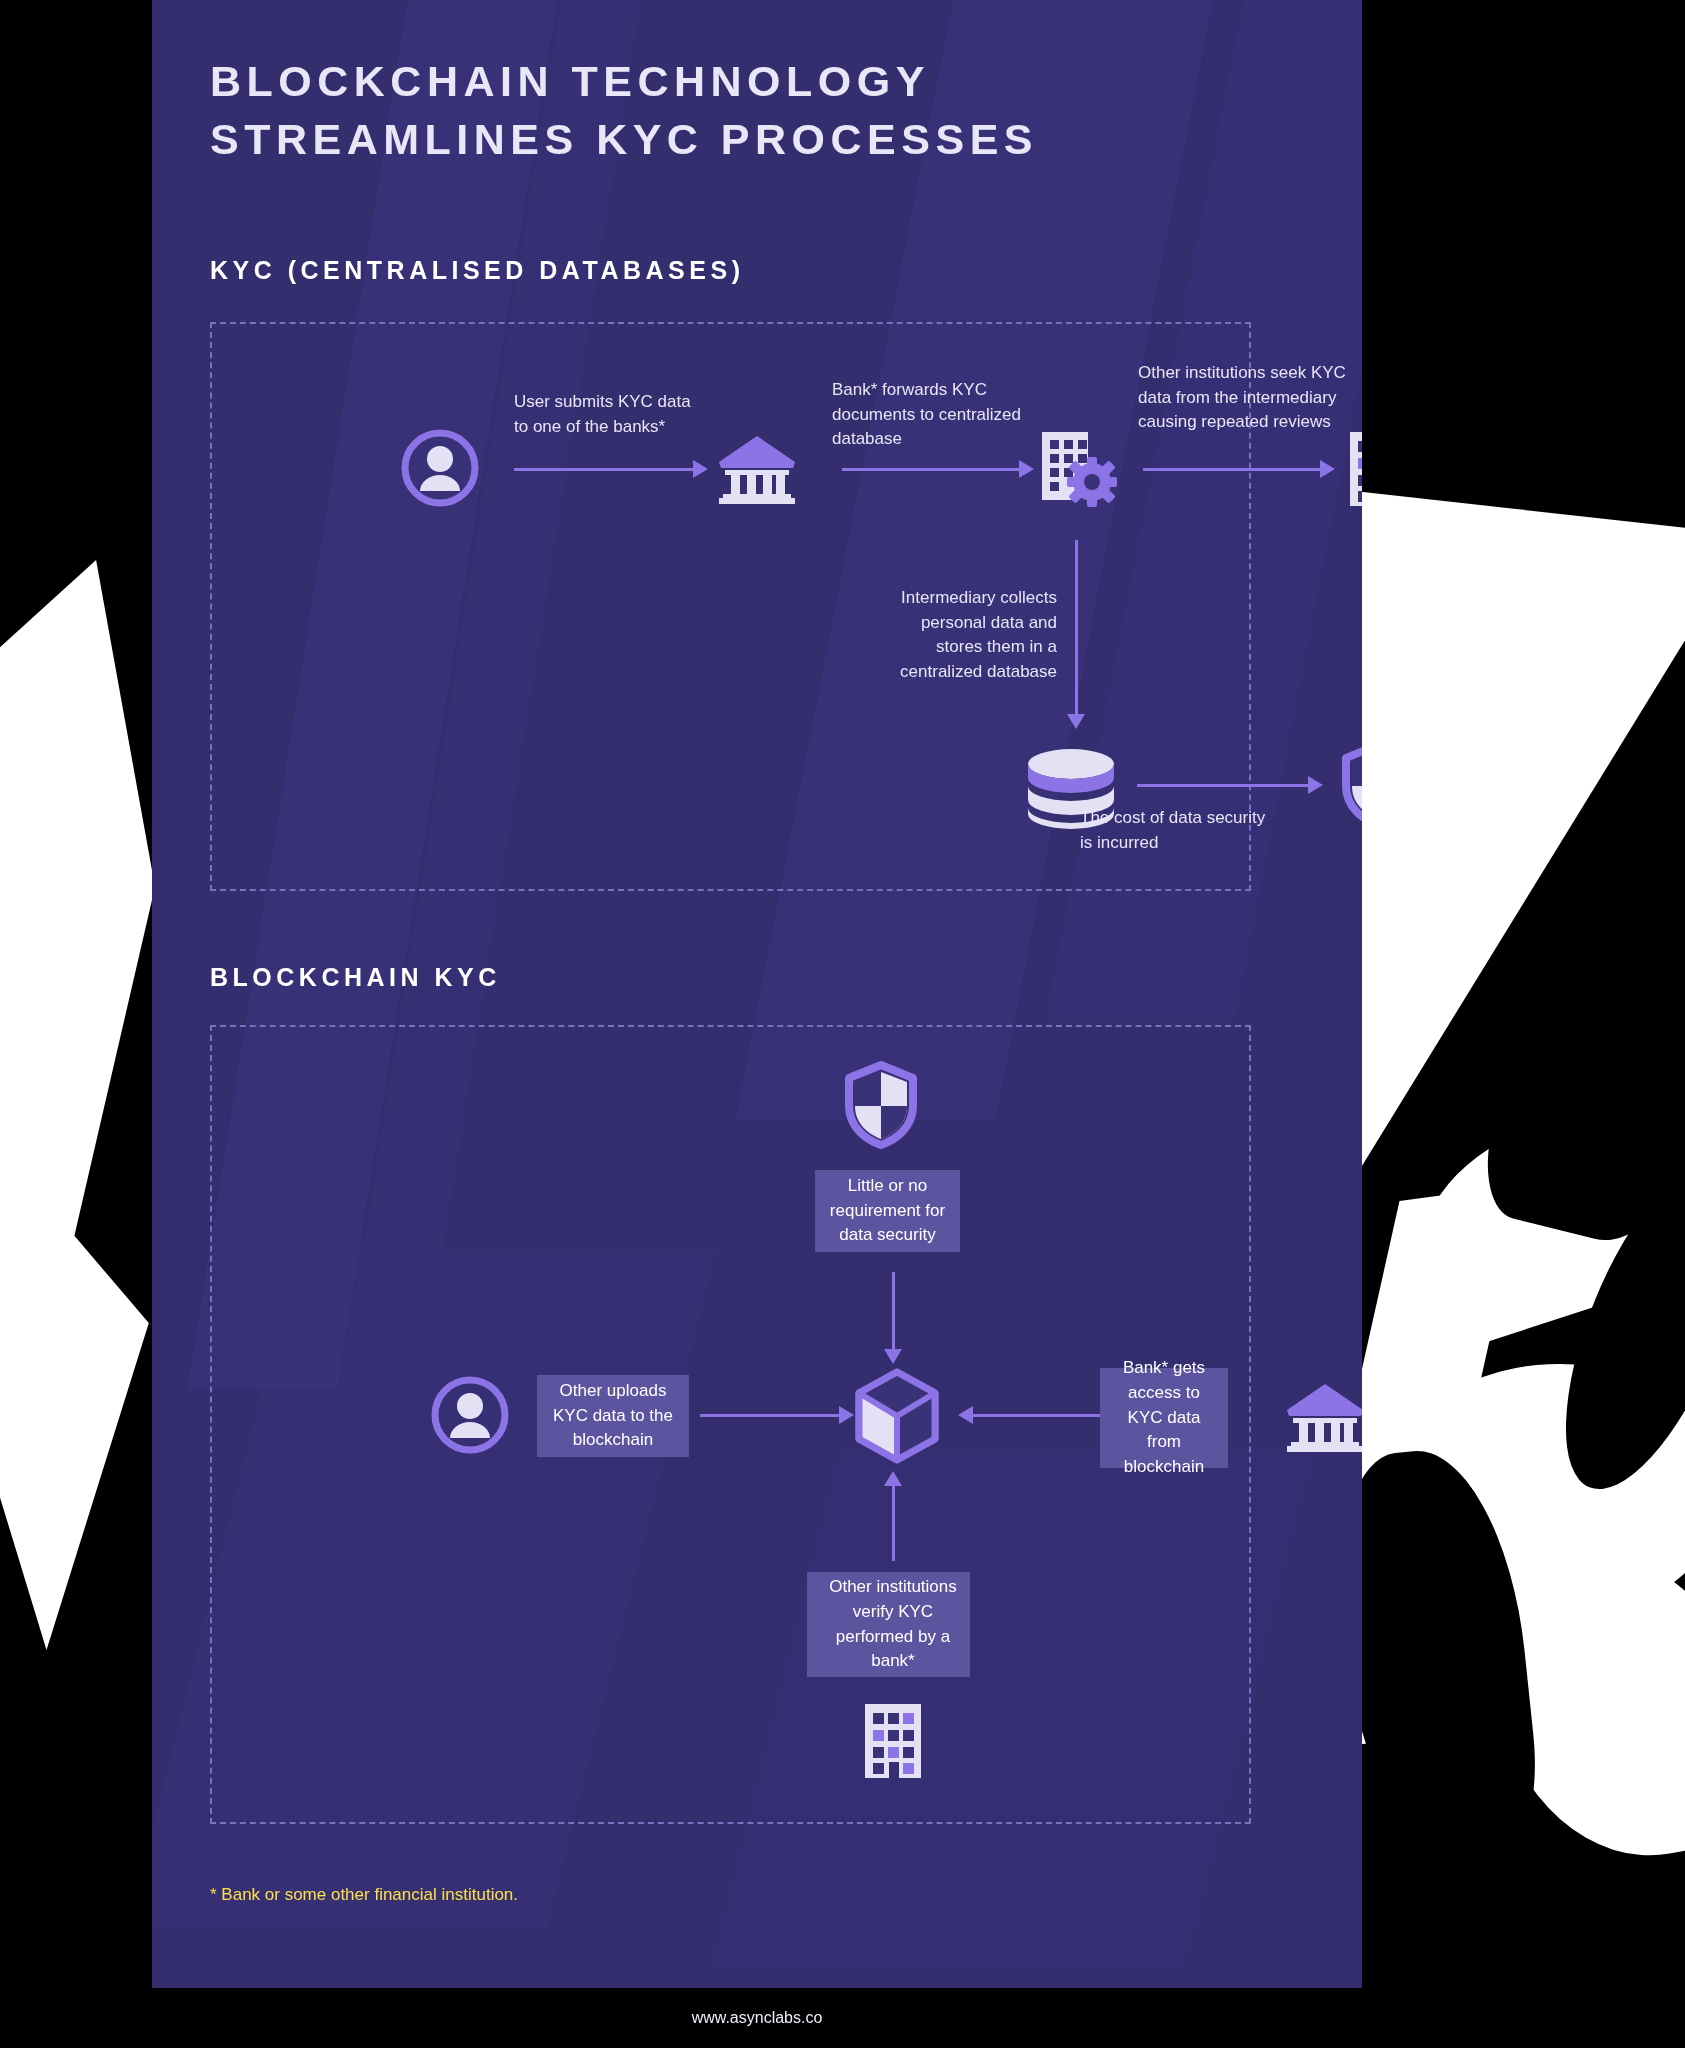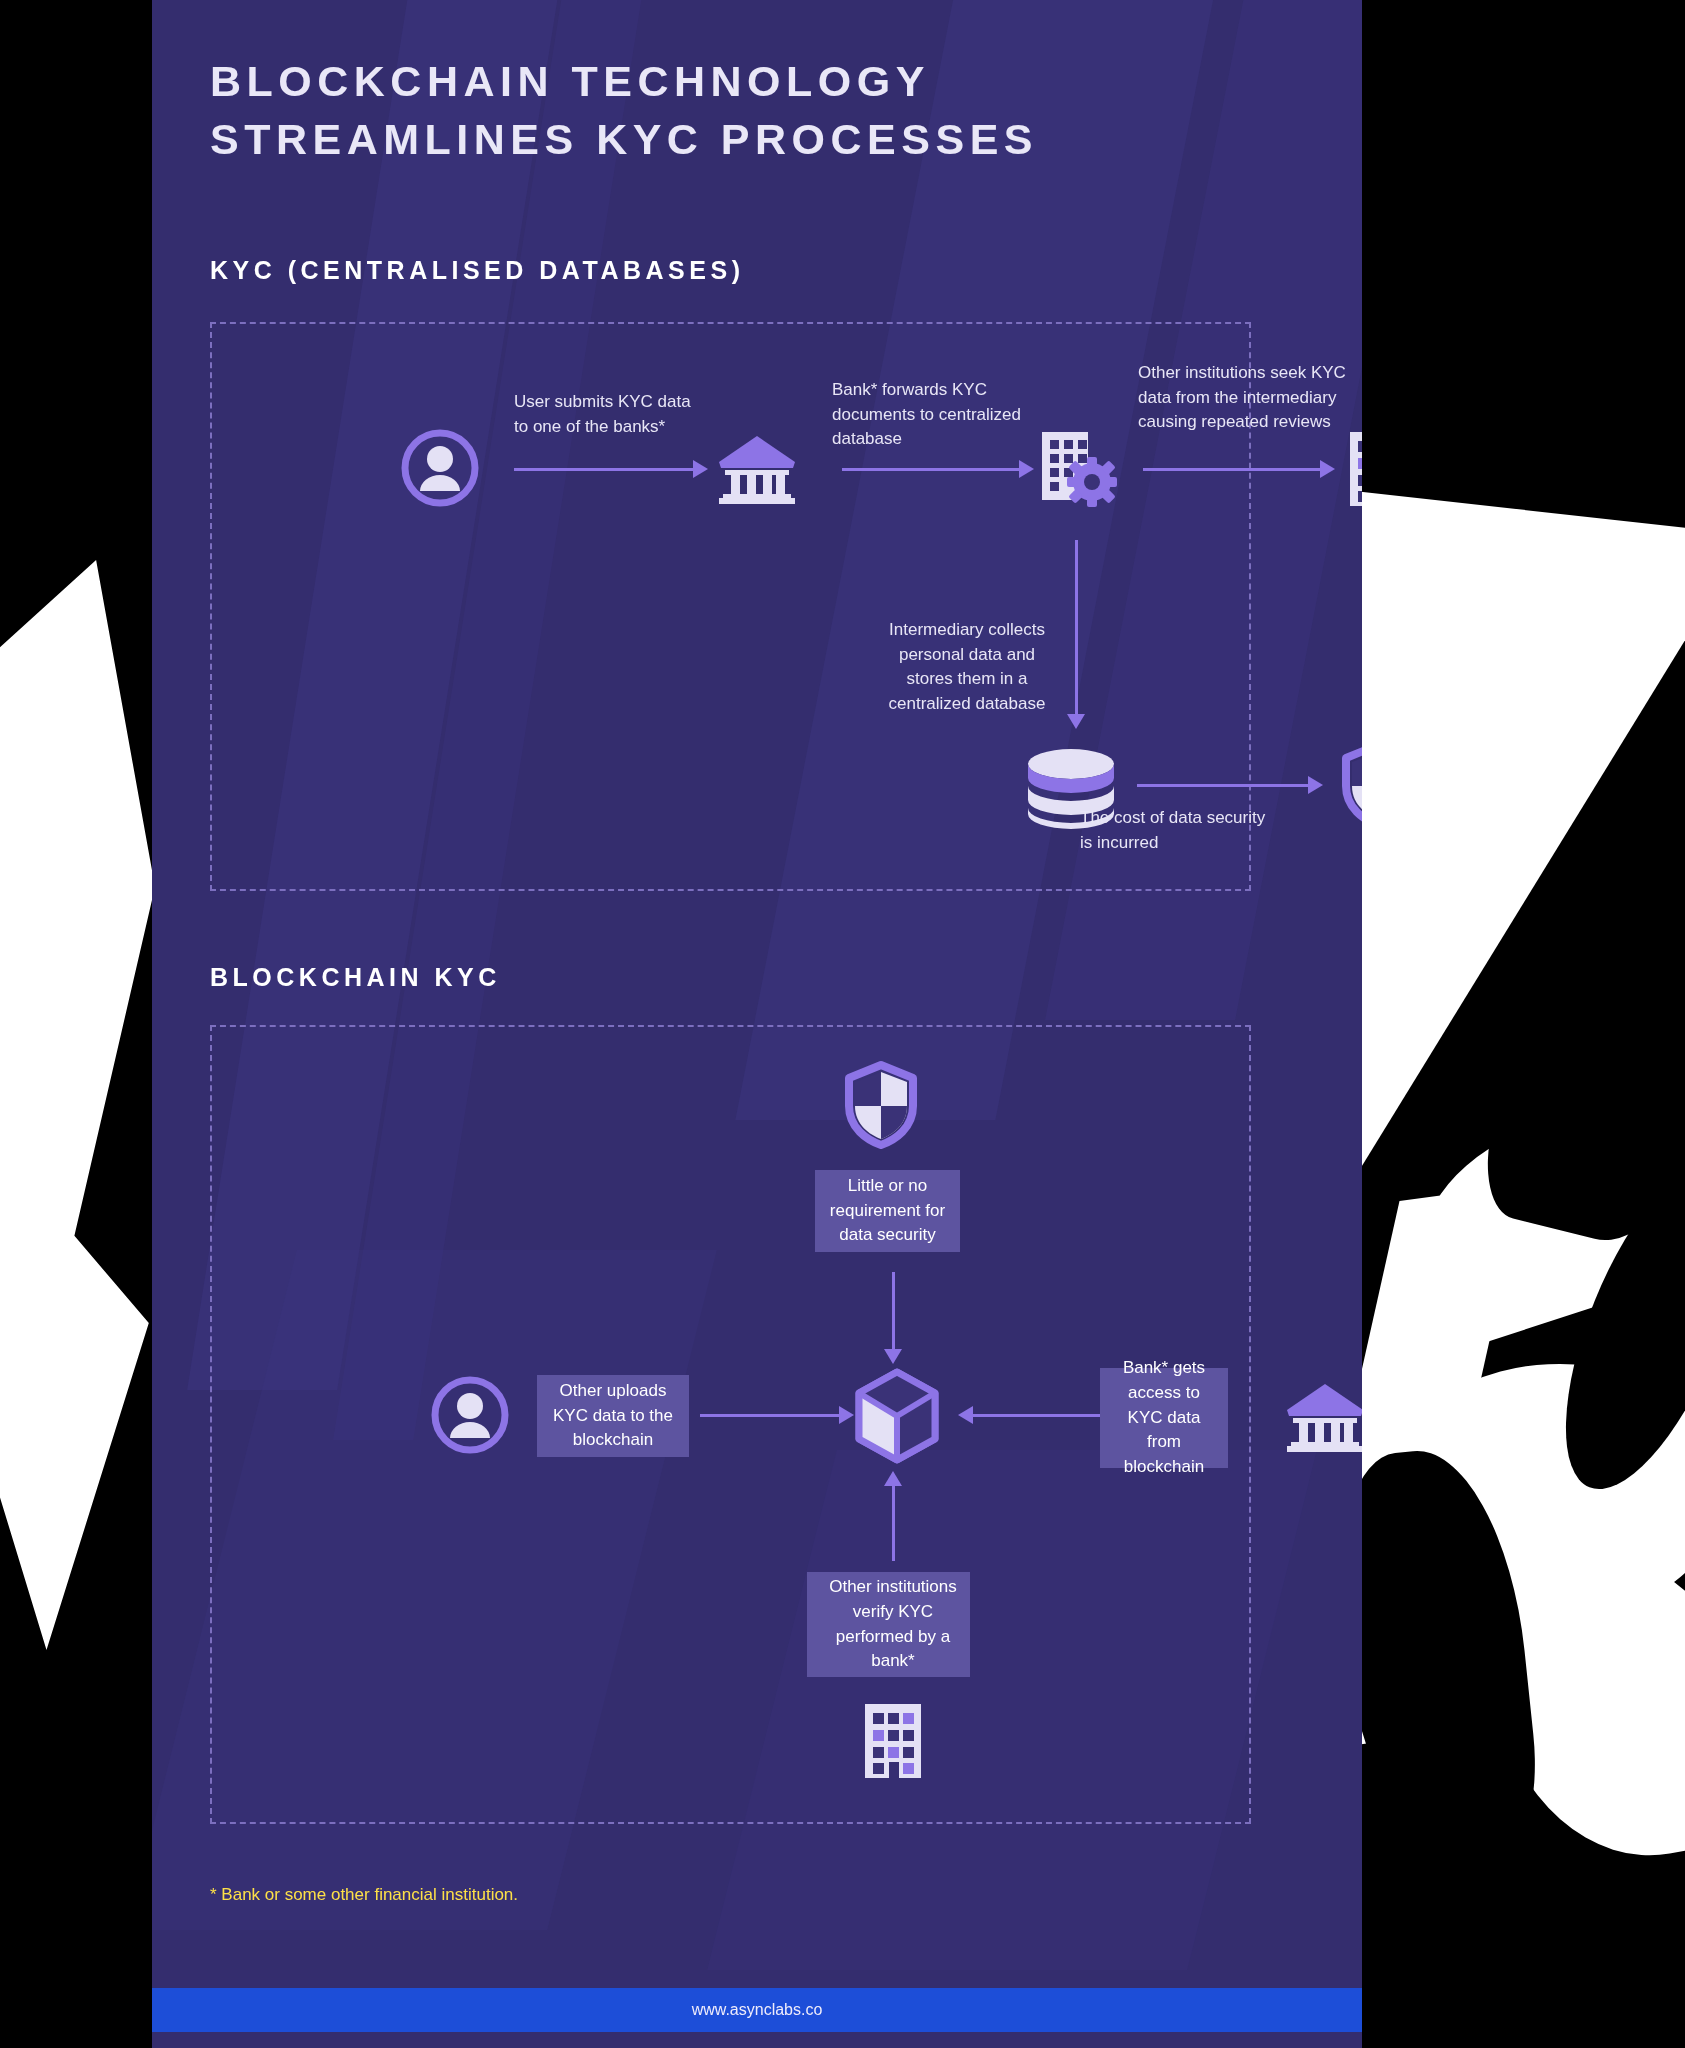--- a/index.html
+++ b/index.html
@@ -61,41 +61,41 @@
 
   .dashbox{
     position:absolute;border:2px dashed #7c6fbf;
   }
   #box1{left:58px;top:322px;width:1037px;height:565px;}
   #box2{left:58px;top:1025px;width:1037px;height:795px;}
 
   
   .node{position:absolute;}
   .cap{position:absolute;color:#e8e6f6;font-size:17px;line-height:1.45;}
-  .cap.r{text-align:center;margin-top:32px;}
+  .cap.r{text-align:right;}
 
   
   .arrow{position:absolute;background:#8d74e6;}
   .arrow.h{height:3px;}
   .arrow.v{width:3px;}
   .ah{position:absolute;width:0;height:0;}
   .ah-r{border-top:9px solid transparent;border-bottom:9px solid transparent;border-left:15px solid #8d74e6;}
   .ah-l{border-top:9px solid transparent;border-bottom:9px solid transparent;border-right:15px solid #8d74e6;}
   .ah-d{border-left:9px solid transparent;border-right:9px solid transparent;border-top:15px solid #8d74e6;}
   .ah-u{border-left:9px solid transparent;border-right:9px solid transparent;border-bottom:15px solid #8d74e6;}
 
   
   .lbox{
     position:absolute;background:#5d54a0;color:#ffffff;font-size:17px;
     line-height:1.45;text-align:center;display:flex;align-items:center;
     justify-content:center;padding:9px 10px;box-sizing:border-box;
   }
 
   .footnote{position:absolute;left:58px;top:1885px;color:#fde047;font-size:17px;}
-  .footbar{position:absolute;left:0;top:1988px;width:1210px;height:44px;background:#1d4ed8;
+  .footbar{position:absolute;left:0;top:1988px;width:1210px;height:60px;background:#000000;
            display:flex;align-items:center;justify-content:center;}
   .footbar span{color:#efecfb;font-size:16px;}
 
   svg{display:block;overflow:visible;}
 </style>
 </head>
 <body>
 
 <div class="bg-root">
   <div class="leftwhite"></div>

